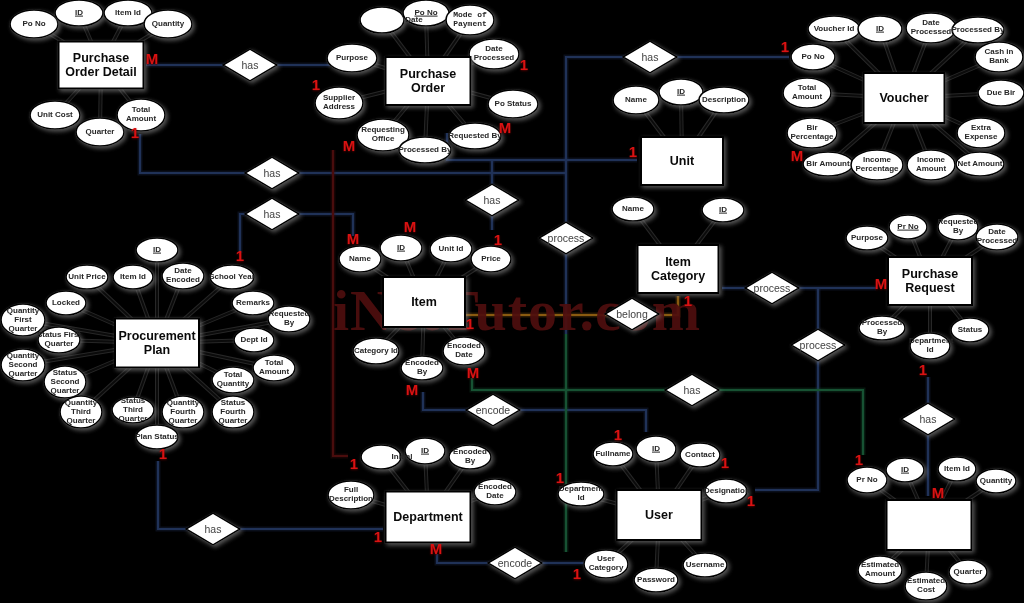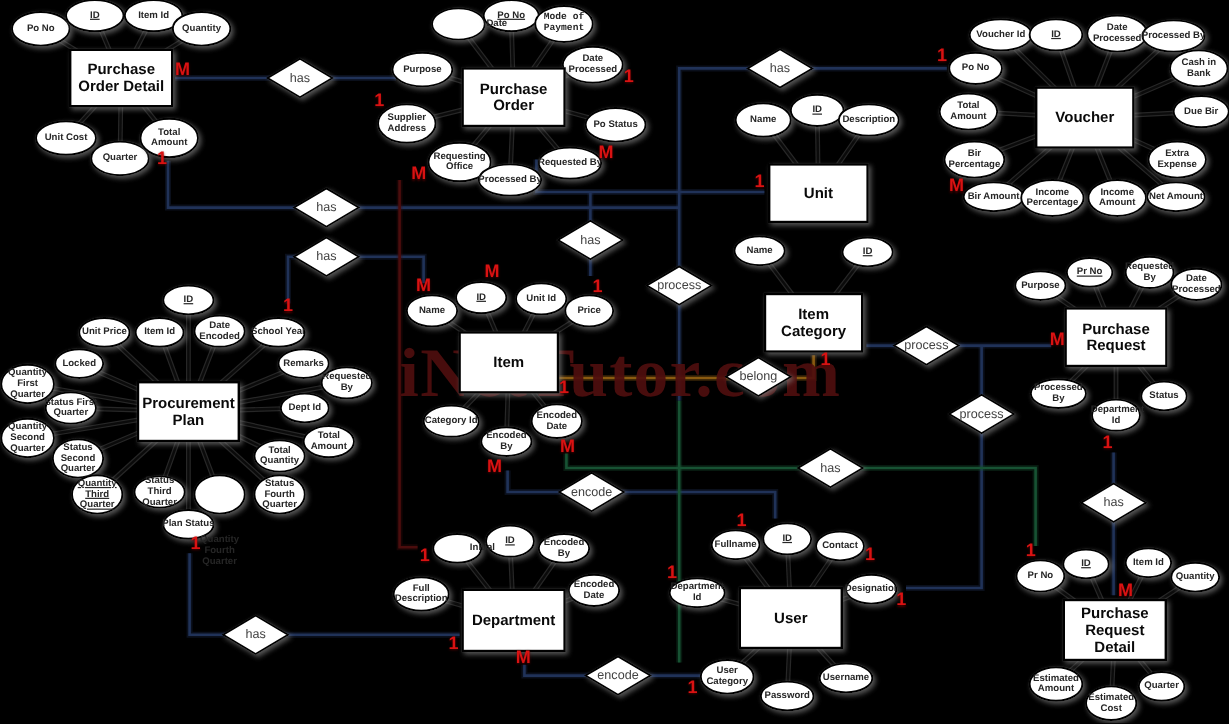--- a/index.html
+++ b/index.html
@@ -418,23 +418,23 @@
       <div class="lbl attr-label" style="left: 66px; top: 303px; width: 42px;">Locked</div>
       <div class="lbl attr-label" style="left: 253px; top: 303px; width: 44px;">Remarks</div>
       <div class="lbl attr-label" style="left: 23px; top: 320px; width: 46px;">Quantity First Quarter</div>
       <div class="lbl attr-label" style="left: 59px; top: 340px; width: 44px;">Status First Quarter</div>
       <div class="lbl attr-label" style="left: 289px; top: 319px; width: 44px;">Requested By</div>
       <div class="lbl attr-label" style="left: 254px; top: 340px; width: 42px;">Dept Id</div>
       <div class="lbl attr-label" style="left: 23px; top: 365px; width: 46px;">Quantity Second Quarter</div>
       <div class="lbl attr-label" style="left: 65px; top: 382px; width: 44px;">Status Second Quarter</div>
       <div class="lbl attr-label" style="left: 233px; top: 380px; width: 44px;">Total Quantity</div>
       <div class="lbl attr-label" style="left: 274px; top: 368px; width: 44px;">Total Amount</div>
-      <div class="lbl attr-label" style="left: 81px; top: 412px; width: 44px; text-decoration: underline;">Quantity Third Quarter</div>
+      <div class="lbl attr-label" style="left: 81px; top: 412px; width: 44px;">Quantity Third Quarter</div>
       <div class="lbl attr-label" style="left: 133px; top: 410px; width: 44px;">Status Third Quarter</div>
-      <div class="lbl attr-label" style="left: 183px; top: 412px; width: 44px; margin-top: 47px;">Quantity Fourth Quarter</div>
+      <div class="lbl attr-label" style="left: 183px; top: 412px; width: 44px;">Quantity Fourth Quarter</div>
       <div class="lbl attr-label" style="left: 233px; top: 412px; width: 44px;">Status Fourth Quarter</div>
       <div class="lbl attr-label" style="left: 157px; top: 437px; width: 44px;">Plan Status</div>
       <div class="lbl entity-label" style="left: 157px; top: 343px; width: 78px;">Procurement Plan</div>
       <div class="lbl attr-label" style="left: 867px; top: 238px; width: 44px;">Purpose</div>
       <div class="lbl attr-label u" style="left: 908px; top: 227px; width: 40px;">Pr No</div>
       <div class="lbl attr-label" style="left: 958px; top: 227px; width: 42px;">Requested By</div>
       <div class="lbl attr-label" style="left: 997px; top: 237px; width: 44px;">Date Processed</div>
       <div class="lbl attr-label" style="left: 882px; top: 328px; width: 48px;">Processed By</div>
       <div class="lbl attr-label" style="left: 970px; top: 330px; width: 40px;">Status</div>
       <div class="lbl attr-label" style="left: 930px; top: 346px; width: 42px;">Department Id</div>
@@ -454,21 +454,20 @@
       <div class="lbl attr-label" style="left: 656px; top: 580px; width: 46px;">Password</div>
       <div class="lbl attr-label" style="left: 705px; top: 565px; width: 46px;">Username</div>
       <div class="lbl entity-label" style="left: 659px; top: 515px; width: 79px;">User</div>
       <div class="lbl attr-label" style="left: 867px; top: 480px; width: 42px;">Pr No</div>
       <div class="lbl attr-label u" style="left: 905px; top: 470px; width: 40px;">ID</div>
       <div class="lbl attr-label" style="left: 957px; top: 469px; width: 40px;">Item Id</div>
       <div class="lbl attr-label" style="left: 996px; top: 481px; width: 42px;">Quantity</div>
       <div class="lbl attr-label" style="left: 880px; top: 570px; width: 46px;">Estimated Amount</div>
       <div class="lbl attr-label" style="left: 926px; top: 586px; width: 44px;">Estimated Cost</div>
       <div class="lbl attr-label" style="left: 968px; top: 572px; width: 40px;">Quarter</div>
-      <div class="lbl entity-label" style="left: 929px; top: 525px; width: 79px;">Purchase Request Detail</div>
       <div class="lbl diamond-label" style="left: 250px; top: 65px; width: 52px;">has</div>
       <div class="lbl diamond-label" style="left: 650px; top: 57px; width: 52px;">has</div>
       <div class="lbl diamond-label" style="left: 272px; top: 173px; width: 52px;">has</div>
       <div class="lbl diamond-label" style="left: 272px; top: 214px; width: 52px;">has</div>
       <div class="lbl diamond-label" style="left: 492px; top: 200px; width: 52px;">has</div>
       <div class="lbl diamond-label" style="left: 566px; top: 238px; width: 52px;">process</div>
       <div class="lbl diamond-label" style="left: 772px; top: 288px; width: 52px;">process</div>
       <div class="lbl diamond-label" style="left: 632px; top: 314px; width: 52px;">belong</div>
       <div class="lbl diamond-label" style="left: 818px; top: 345px; width: 52px;">process</div>
       <div class="lbl diamond-label" style="left: 692px; top: 390px; width: 52px;">has</div>

